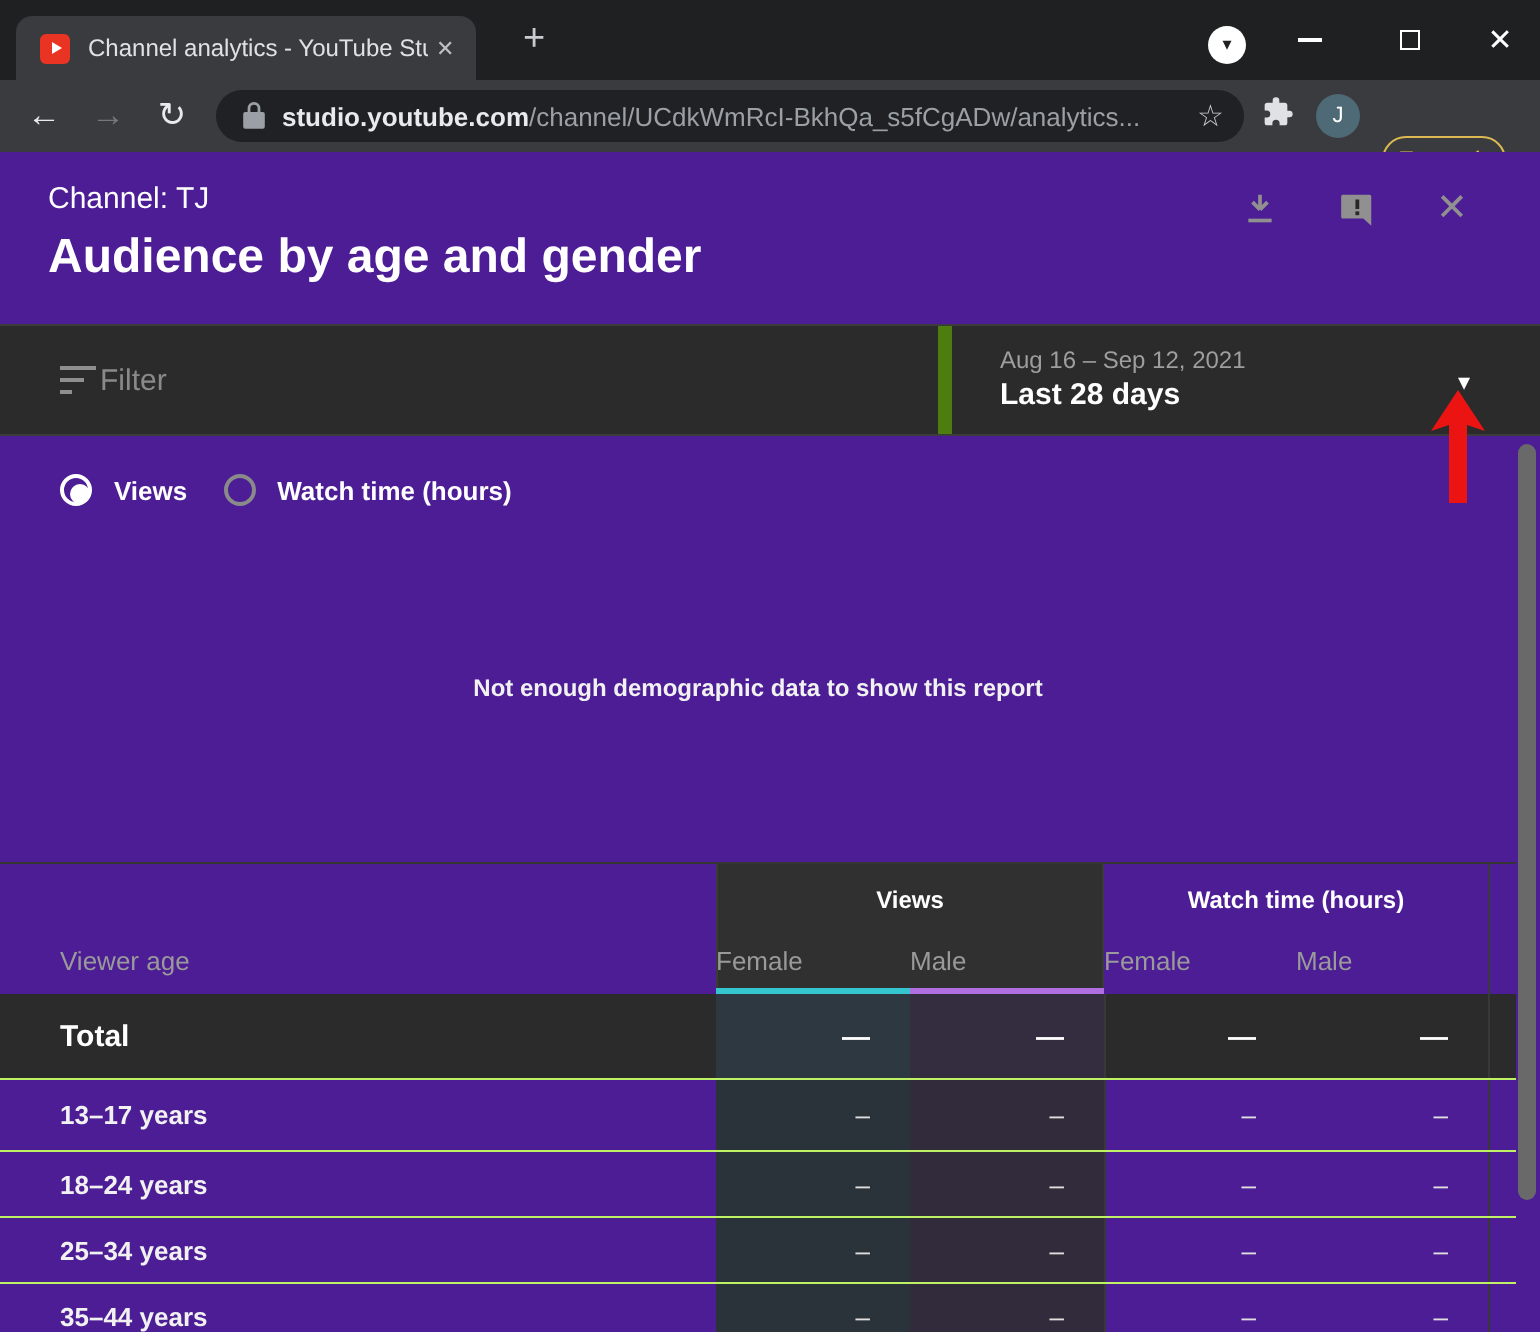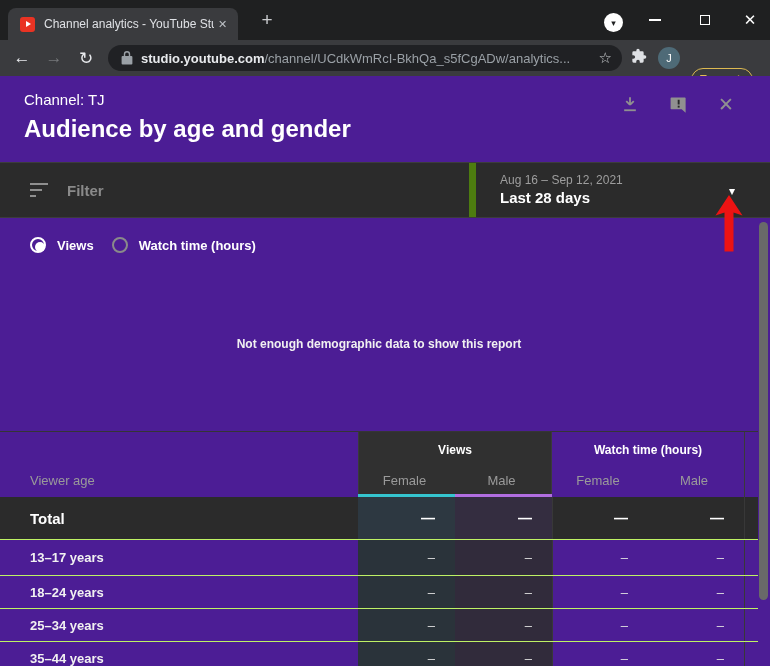--- a/index.html
+++ b/index.html
@@ -57,22 +57,22 @@
     color:#909090; font-size:19px; }
 
   .filterbar { position:absolute; left:0; top:86px; width:770px; height:56px;
     background:#2b2b2b; border-top:1px solid #3c3c3c; border-bottom:1px solid #3c3c3c; }
   .filter-left { position:absolute; left:0; top:0; width:472px; height:54px;
     display:flex; align-items:center; }
   .filter-icon { margin-left:30px; width:20px; display:flex; flex-direction:column; gap:4px; }
   .filter-icon i { display:block; height:2px; background:#8f8f8f; }
   .filter-icon i:nth-child(1){ width:18px;} .filter-icon i:nth-child(2){ width:12px;}
   .filter-icon i:nth-child(3){ width:6px;}
-  .filter-input { margin-left:17px; background:transparent; border:none; outline:none;
-    color:#ddd; font-size:15px; width:360px; font-family:inherit;font-weight:bold; }
+  .filter-input { margin-left:0; background:transparent; border:none; outline:none;
+    color:#ddd; font-size:15px; width:360px; font-family:inherit; }
   .filter-input::placeholder { color:#8a8a8a; }
   .date-section { position:absolute; left:469px; top:0; width:298px; height:54px;
     border-left:7px solid #4d7c0f; }
   .date-range { position:absolute; left:24px; top:10px; font-size:12px; color:#9e9e9e; }
   .date-preset { position:absolute; left:24px; top:26px; font-size:15px; font-weight:bold; color:#fff; }
   .date-caret { position:absolute; right:32px; top:21px; color:#fff; font-size:12px; }
   .red-arrow { position:absolute; left:714px; top:118px; z-index:6; }
 
   .metric-row { position:absolute; left:30px; top:152px; height:34px; display:flex;
     align-items:center; gap:18px; }
@@ -87,22 +87,22 @@
     font-size:12px; font-weight:bold; color:#f1f1f1; line-height:20px; }
 
   
   .thead { position:absolute; left:0; top:355px; width:758px; height:66px;
     border-top:1px solid #353535; }
   .views-hl { position:absolute; left:358px; top:0; width:194px; height:66px;
     background:#303030; border-left:1px solid #3a3a3a; border-right:1px solid #3a3a3a; }
   .grp { position:absolute; top:11px; font-size:12px; font-weight:bold; color:#fff; text-align:center; }
   .grp-views { left:358px; width:194px; }
   .grp-watch { left:552px; width:192px; }
-  .subhdr { position:absolute; bottom:9px; font-size:13px; color:#9a9a9a; text-align:center;
-    padding-right:20px;padding-left:16px; }
+  .subhdr { position:absolute; bottom:9px; font-size:13px; color:#9a9a9a; text-align:left;
+    padding-right:20px; }
   .row-hdr { position:absolute; left:30px; bottom:9px; font-size:13px; color:#9a9a9a; }
   .sh1 { left:358px; width:97px; } .sh2 { left:455px; width:97px; }
   .sh3 { left:552px; width:96px; } .sh4 { left:648px; width:96px; }
   .col-div-right { position:absolute; left:744px; top:0; height:66px; border-left:1px solid #3a3a3a; }
 
   .accent-bars { position:absolute; left:0; top:418px; height:3px; width:758px; }
   .bar-f { position:absolute; left:358px; width:97px; height:3px; background:#35c5cf; }
   .bar-m { position:absolute; left:455px; width:97px; height:3px; background:#b16ee0; }
 
   .tbody { position:absolute; left:0; top:421px; width:758px; }

